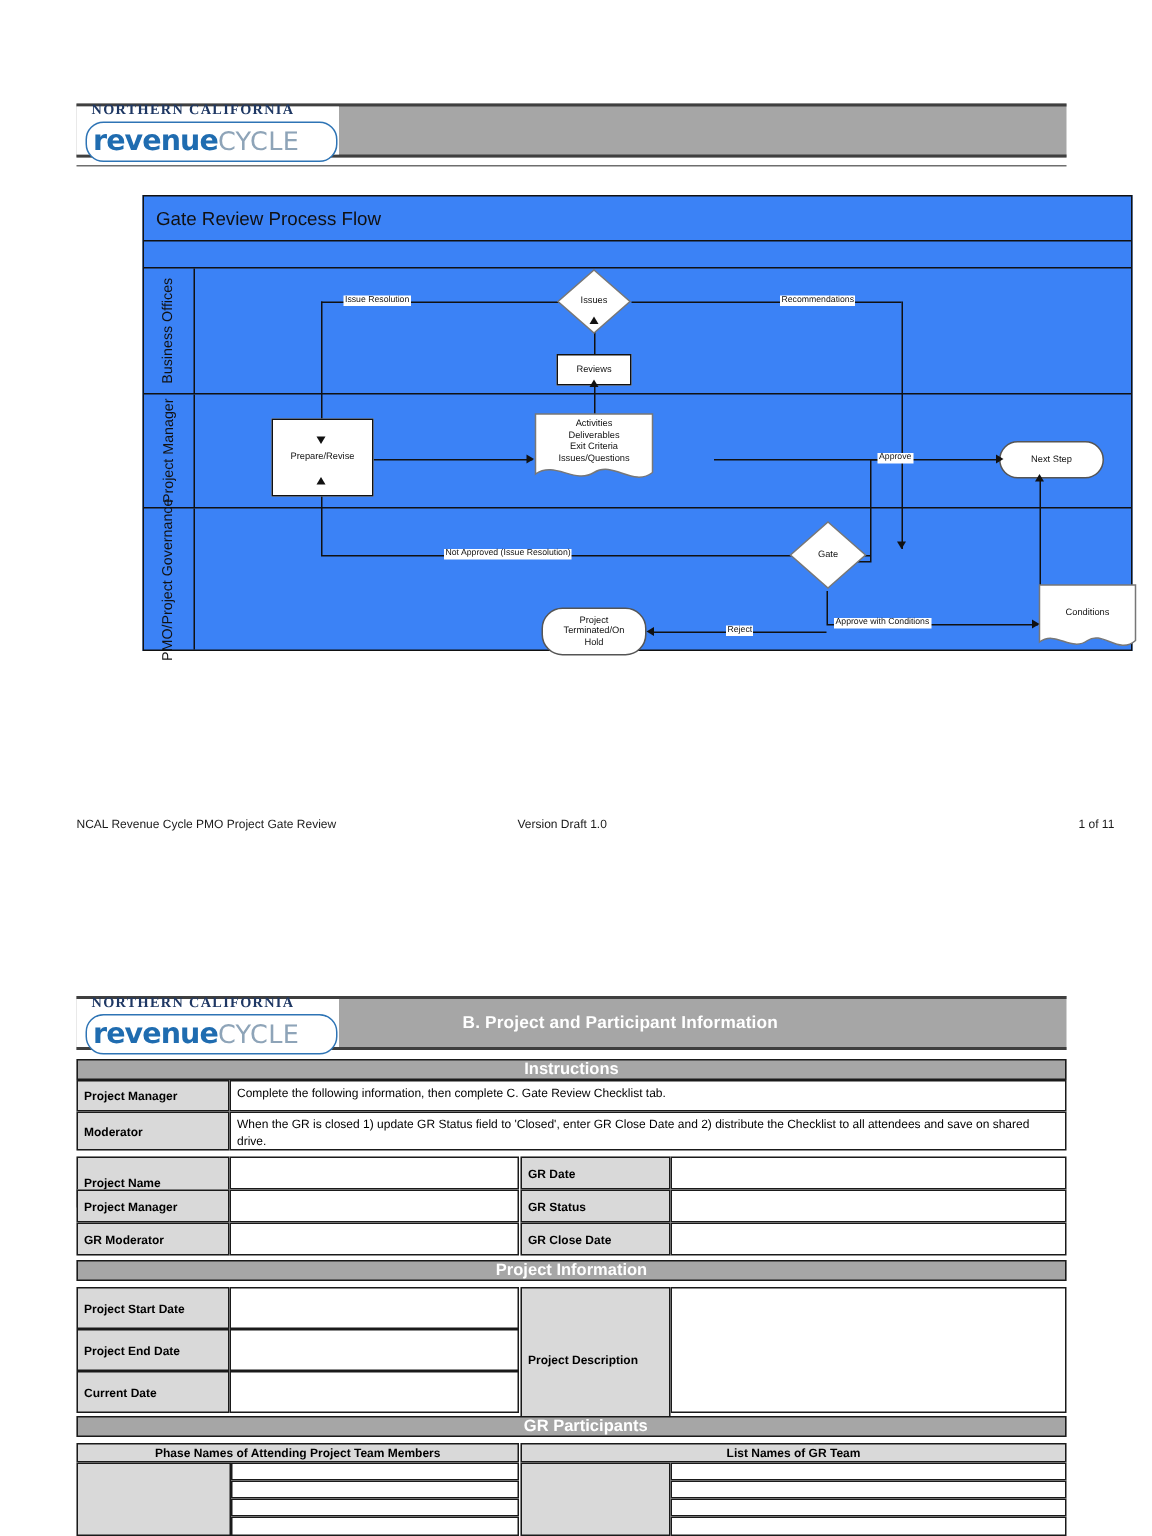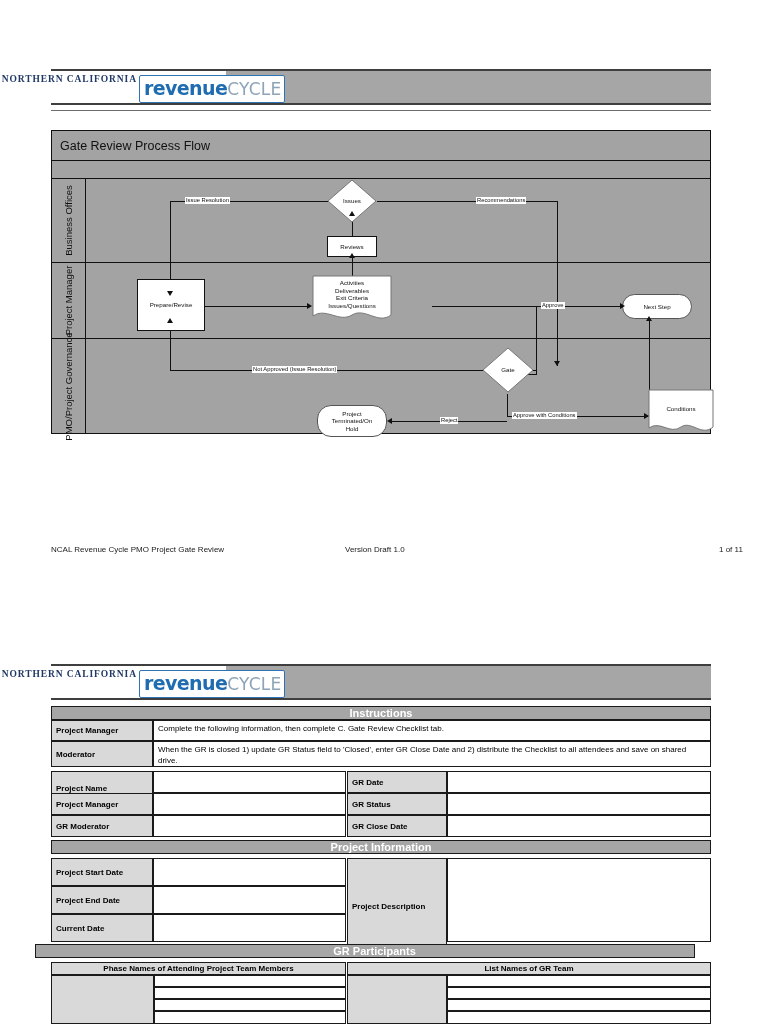--- a/index.html
+++ b/index.html
@@ -26,38 +26,38 @@
     display: flex;
     align-items: center;
   }
   .logo-box {
     width: 175px;
     height: 100%;
     background: #ffffff;
     box-sizing: border-box;
     padding: 3px 0 0 4px;
     display: flex;
-    flex-direction: row;
+    flex-direction: column;
     justify-content: center;
   }
   .logo-top {
     font-family: "Liberation Serif", serif;
     font-size: 9.5px;
     font-weight: bold;
     letter-spacing: 0.9px;
     color: #1f3864;
     padding-left: 6px;
     line-height: 11px;
     white-space: nowrap;
   }
   .logo-main {
     margin-top: 1px;
     margin-left: 2px;
     border: 1.5px solid #2e74b5;
-    border-radius: 2px;
+    border-radius: 12px;
     display: inline-block;
     width: 168px;
     box-sizing: border-box;
     padding: 1px 3px 2px 4px;
     white-space: nowrap;
     background: #fff;
   }
   .logo-rev {
     font-family: "DejaVu Sans", sans-serif;
     font-size: 19px;
@@ -84,21 +84,22 @@
   .band-underline {
     position: absolute;
     border-top: 1px solid #6e6e6e;
   }
 
   
   .diagram-frame {
     position: absolute;
     border: 1.5px solid #111;
     box-sizing: border-box;
-    background: #a3a3a3;
+    background: #3b82f6;
+    margin-left: 44px;
   }
   .diagram-title {
     position: absolute;
     left: 0; top: 0; right: 0;
     height: 30px;
     border-bottom: 1px solid #111;
     box-sizing: border-box;
     display: flex;
     align-items: center;
     padding-left: 8px;
@@ -378,20 +379,21 @@
 <div class="footer" style="left:345px; top:545px;">Version Draft 1.0</div>
 <div class="footer" style="left:719px; top:545px;">1 of 11</div>
 
 <div class="brand-band" style="left:51px; top:664px; width:660px; height:36px;">
   <div class="logo-box">
     <div class="logo-top">NORTHERN CALIFORNIA</div>
     <div class="logo-main">
       <span class="logo-rev">revenue</span><span class="logo-cyc">CYCLE</span>
     </div>
   </div>
+  <div class="band-title">B. Project and Participant Information</div>
 </div>
 
 <div class="sect-bar" style="left:51px; top:706px; width:660px; height:14px;">Instructions</div>
 
 <div class="cell lbl" style="left:51px; top:720px; width:102px; height:21px;">Project Manager</div>
 <div class="cell instr" style="left:153px; top:720px; width:558px; height:21px;">Complete the following information, then complete C. Gate Review Checklist tab.</div>
 
 <div class="cell lbl" style="left:51px; top:741px; width:102px; height:26px;">Moderator</div>
 <div class="cell instr" style="left:153px; top:741px; width:558px; height:26px;">When the GR is closed 1) update GR Status field to 'Closed', enter GR Close Date and 2) distribute the Checklist to all attendees and save on shared drive.</div>
 
@@ -420,21 +422,21 @@
 
 <div class="cell lbl" style="left:51px; top:886px; width:102px; height:28px;">Project End Date</div>
 <div class="cell val" style="left:153px; top:886px; width:193px; height:28px;"></div>
 
 <div class="cell lbl" style="left:51px; top:914px; width:102px; height:28px;">Current Date</div>
 <div class="cell val" style="left:153px; top:914px; width:193px; height:28px;"></div>
 
 <div class="cell lbl" style="left:347px; top:858px; width:100px; height:96px; align-items:center;">Project Description</div>
 <div class="cell val" style="left:447px; top:858px; width:264px; height:84px;"></div>
 
-<div class="sect-bar" style="left:35px; top:944px; width:660px; height:14px;padding-left:19px;">GR Participants</div>
+<div class="sect-bar" style="left:51px; top:944px; width:660px; height:14px;padding-left:19px;">GR Participants</div>
 
 <div class="cell colhead" style="left:51px; top:962px; width:295px; height:13px;">Phase Names of Attending Project Team Members</div>
 <div class="cell colhead" style="left:347px; top:962px; width:364px; height:13px;">List Names of GR Team</div>
 
 <div class="cell blank-grey" style="left:51px; top:975px; width:103px; height:49px;"></div>
 <div class="cell blank-white" style="left:154px; top:975px; width:192px; height:12px;"></div>
 <div class="cell blank-white" style="left:154px; top:987px; width:192px; height:12px;"></div>
 <div class="cell blank-white" style="left:154px; top:999px; width:192px; height:12px;"></div>
 <div class="cell blank-white" style="left:154px; top:1011px; width:192px; height:13px;"></div>
 

